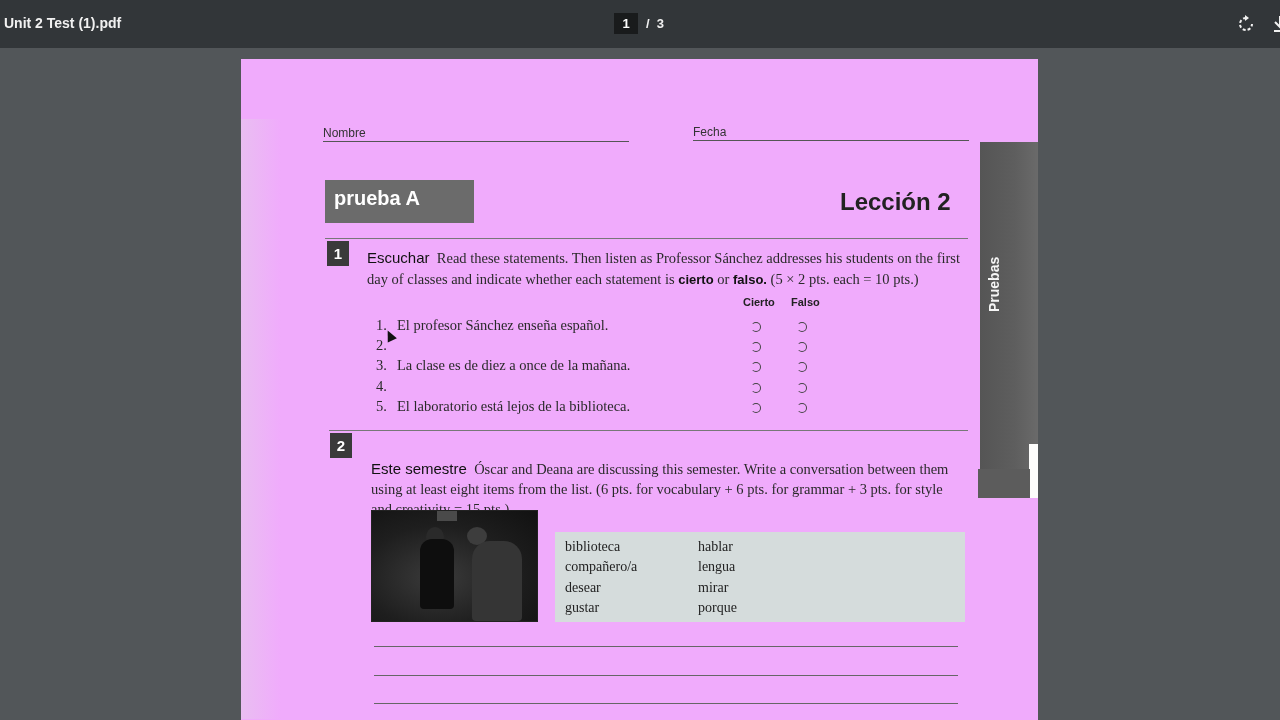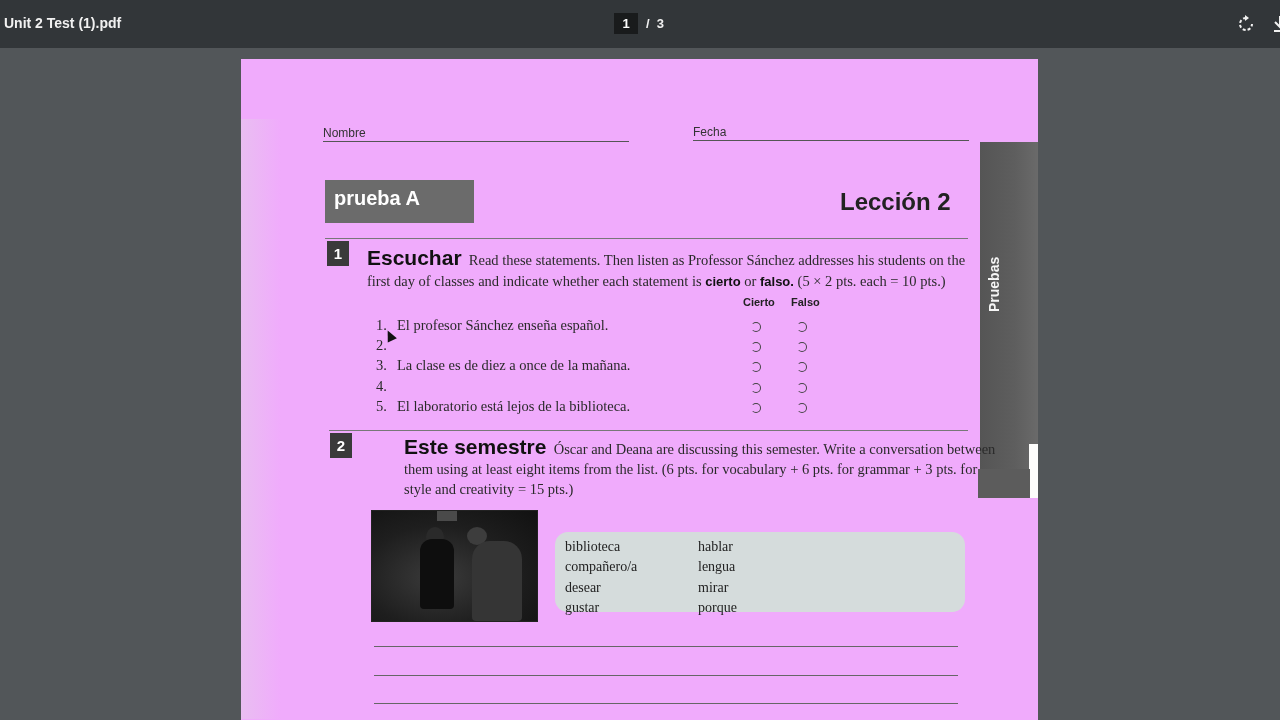--- a/index.html
+++ b/index.html
@@ -19,39 +19,39 @@
   .field .line { position: absolute; height: 1px; background: #555; }
 
   .prueba-box { position: absolute; left: 84px; top: 121px; width: 149px; height: 43px; background: #6b6b6b; color: #fff; font-weight: bold; font-size: 20px; padding: 7px 0 0 9px; }
   .leccion { position: absolute; left: 599px; top: 129px; font-size: 24px; font-weight: bold; color: #222; text-align: center; }
 
   .hr { position: absolute; height: 1px; background: #777; }
 
   .num-box { position: absolute; width: 22px; height: 25px; background: #3a3a3a; color: #fff; font-weight: bold; font-size: 15px; display: flex; align-items: center; justify-content: center; }
 
   .instr { position: absolute; font-family: "Liberation Serif", serif; font-size: 14.5px; color: #2a2a2a; line-height: 21px; }
-  .instr b.sans { font-family: "Liberation Sans", sans-serif; font-weight: bold; font-size: 21px; color: #111; }
+  .instr b.sans { font-family: "Liberation Sans", sans-serif; font-weight: normal; font-size: 15px; color: #111; }
   .instr b.sans-sm { font-family: "Liberation Sans", sans-serif; font-weight: bold; font-size: 13px; color: #111; }
 
   .colhead { position: absolute; top: 237px; font-family: "Liberation Sans", sans-serif; font-size: 11px; font-weight: bold; color: #222; }
 
   .items { position: absolute; left: 135px; top: 258px; width: 460px; }
   .item { position: relative; height: 20.2px; font-family: "Liberation Serif", serif; font-size: 14.5px; color: #2a2a2a; }
   .item .n { position: absolute; left: 0; }
   .item .t { position: absolute; left: 21px; }
   .radio { position: absolute; top: 5px; width: 10px; height: 10px; border: 1.5px solid #444; border-radius: 50%; border-left-color: transparent; }
 
   .photo { position: absolute; left: 130px; top: 451px; width: 167px; height: 112px; background: radial-gradient(ellipse at 40% 60%, #3b3b3b 0%, #1e1e1e 55%, #111 100%); border: 1px solid #222; overflow: hidden; }
   .photo .fig1 { position: absolute; left: 48px; top: 28px; width: 34px; height: 70px; background: #0e0e0e; border-radius: 12px 12px 4px 4px; }
   .photo .fig1head { position: absolute; left: 54px; top: 16px; width: 18px; height: 20px; background: #2a2a2a; border-radius: 50%; }
   .photo .fig2 { position: absolute; left: 100px; top: 30px; width: 50px; height: 80px; background: #353535; border-radius: 18px 18px 4px 4px; }
   .photo .fig2head { position: absolute; left: 95px; top: 16px; width: 20px; height: 18px; background: #3d3d3d; border-radius: 50%; }
   .photo .lamp { position: absolute; left: 65px; top: 0; width: 20px; height: 10px; background: #4a4a4a; }
 
-  .vocab { position: absolute; left: 314px; top: 473px; width: 410px; height: 80px; background: #d5dcdc; border-radius: 13px; padding: 5px 0 8px 10px; }
+  .vocab { position: absolute; left: 314px; top: 473px; width: 410px; height: 90px; background: #d5dcdc; border-radius: 0; padding: 5px 0 8px 10px; }
   .vocab .col { position: absolute; top: 5px; font-family: "Liberation Serif", serif; font-size: 14px; color: #222; line-height: 20.3px; }
 
   .wline { position: absolute; left: 133px; width: 584px; height: 1px; background: #666; }
 
   .side-tab { position: absolute; left: 739px; top: 83px; width: 58px; height: 356px; background: linear-gradient(90deg, #555 0%, #5e5e5e 60%, #6a6a6a 100%); }
   .side-tab .lbl { position: absolute; left: 6px; top: 170px; transform: rotate(-90deg); transform-origin: left top; color: #f5f5f5; font-weight: bold; font-size: 14px; white-space: nowrap; }
   .side-tab-notch { position: absolute; left: 788px; top: 385px; width: 9px; height: 54px; background: #fdfdfc; }
   .side-tab-low { position: absolute; left: 737px; top: 410px; width: 52px; height: 29px; background: #5c5c5c; }
 
   .cursor { position: absolute; left: 385px; top: 330px; width: 0; height: 0; border-left: 5px solid transparent; border-right: 5px solid transparent; border-bottom: 11px solid #111; transform: rotate(-25deg); }
@@ -140,21 +140,21 @@
     <div class="item">
       <span class="n">5.</span>
       <span class="t">El laboratorio está lejos de la biblioteca.</span>
       <span class="radio" style="left:375px;"></span>
       <span class="radio" style="left:421px;"></span>
     </div>
   </div>
 
   <div class="hr" style="left:88px; top:371px; width:639px;"></div>
   <div class="num-box" style="left:89px; top:374px;">2</div>
-  <div class="instr" style="left:130px; top:378px; width:595px; line-height:20px;margin-left:33px;">
+  <div class="instr" style="left:130px; top:400px; width:595px; line-height:20px;">
     <b class="sans">Este semestre</b>&nbsp;
     <span>Óscar and Deana are discussing this semester. Write a conversation between them using at least eight items from the list. (6 pts. for vocabulary + 6 pts. for grammar + 3 pts. for style and creativity = 15 pts.)</span>
   </div>
 
   <div class="photo">
     <div class="lamp"></div>
     <div class="fig1head"></div>
     <div class="fig1"></div>
     <div class="fig2head"></div>
     <div class="fig2"></div>

